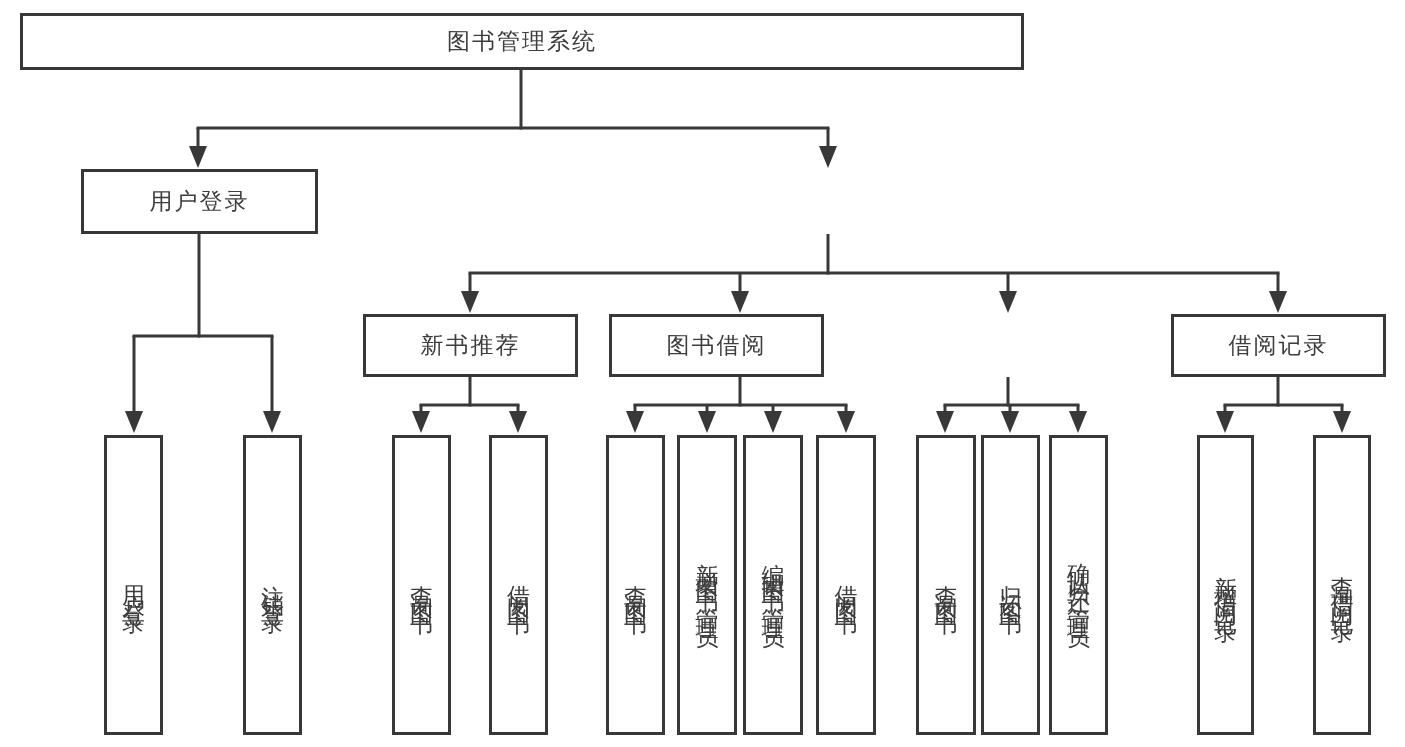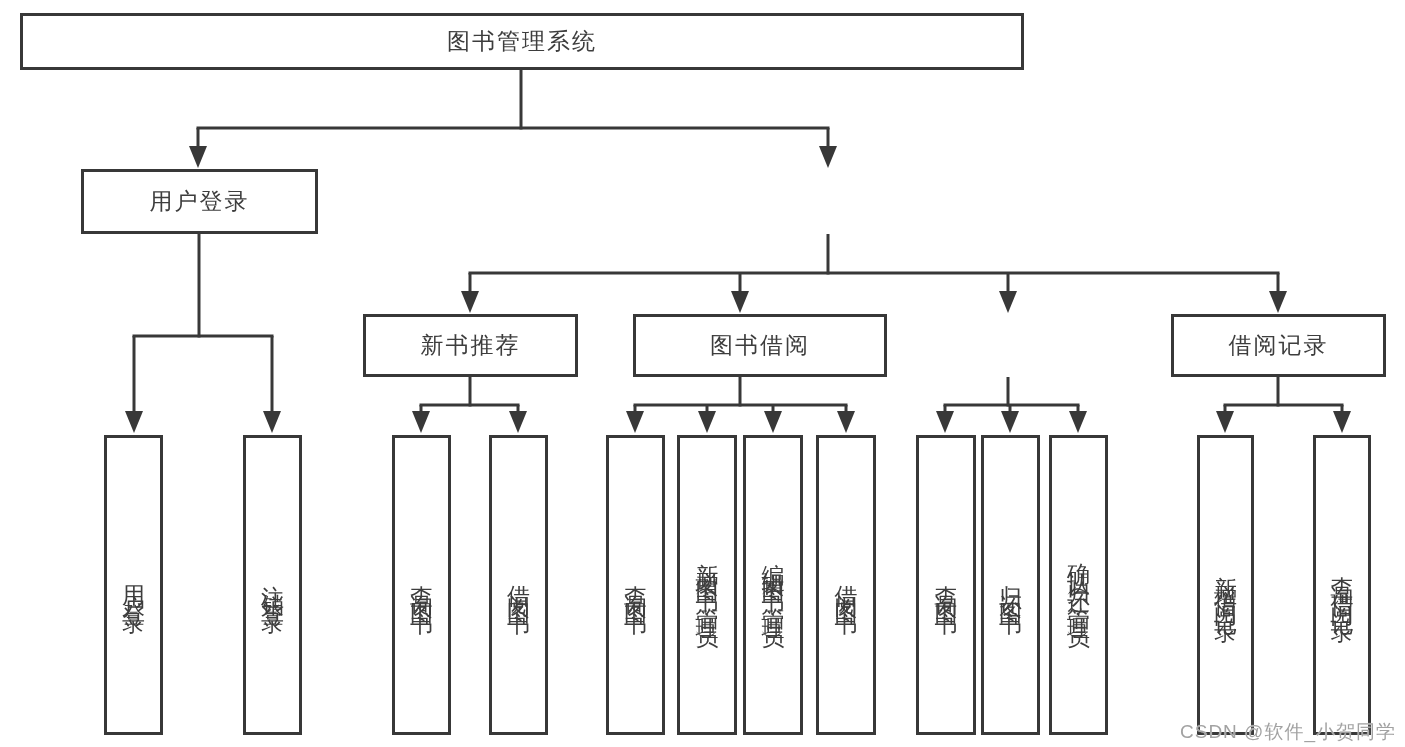--- a/index.html
+++ b/index.html
@@ -101,21 +101,21 @@
     <span>图书管理系统</span>
   </div>
 
   <div class="node h" style="left:81px;top:169px;width:237px;height:65px">
     <span>用户登录</span>
   </div>
 
   <div class="node h" style="left:363px;top:314px;width:215px;height:63px">
     <span>新书推荐</span>
   </div>
-  <div class="node h" style="left:633px;top:314px;width:254px;height:63px">
+  <div class="node h" style="left:609px;top:314px;width:215px;height:63px">
     <span>图书借阅</span>
   </div>
   <div class="node h" style="left:1171px;top:314px;width:215px;height:63px">
     <span>借阅记录</span>
   </div>
 
   <div class="node v" style="left:104px;top:435px;width:59px;height:300px">
     <span>用户登录</span>
   </div>
   <div class="node v" style="left:243px;top:435px;width:59px;height:300px">
@@ -152,15 +152,14 @@
     <span>确认归还（管理员）</span>
   </div>
 
   <div class="node v" style="left:1197px;top:435px;width:57px;height:300px">
     <span>新增借阅记录</span>
   </div>
   <div class="node v" style="left:1313px;top:435px;width:58px;height:300px">
     <span>查询借阅记录</span>
   </div>
 
-  <div class="watermark">CSDN @软件_小贺同学</div>
 
 </div>
 
 </body></html>

